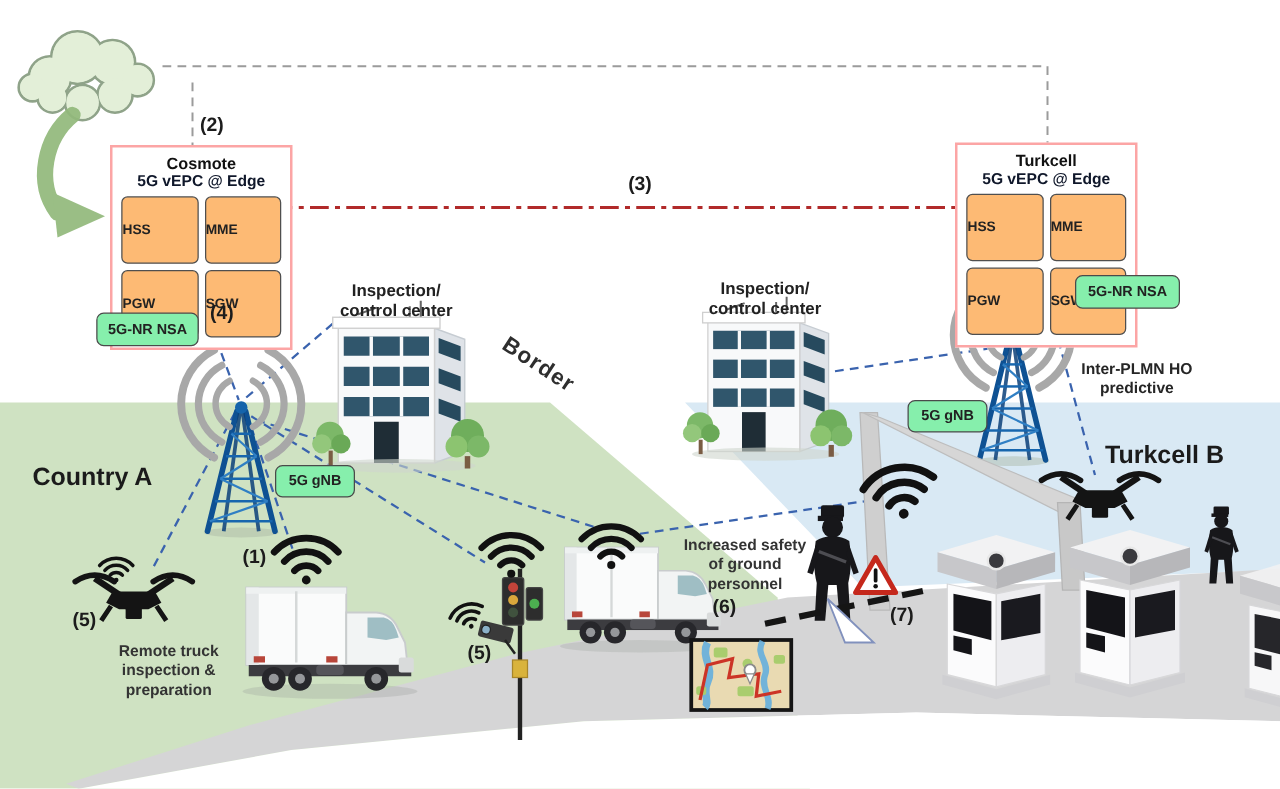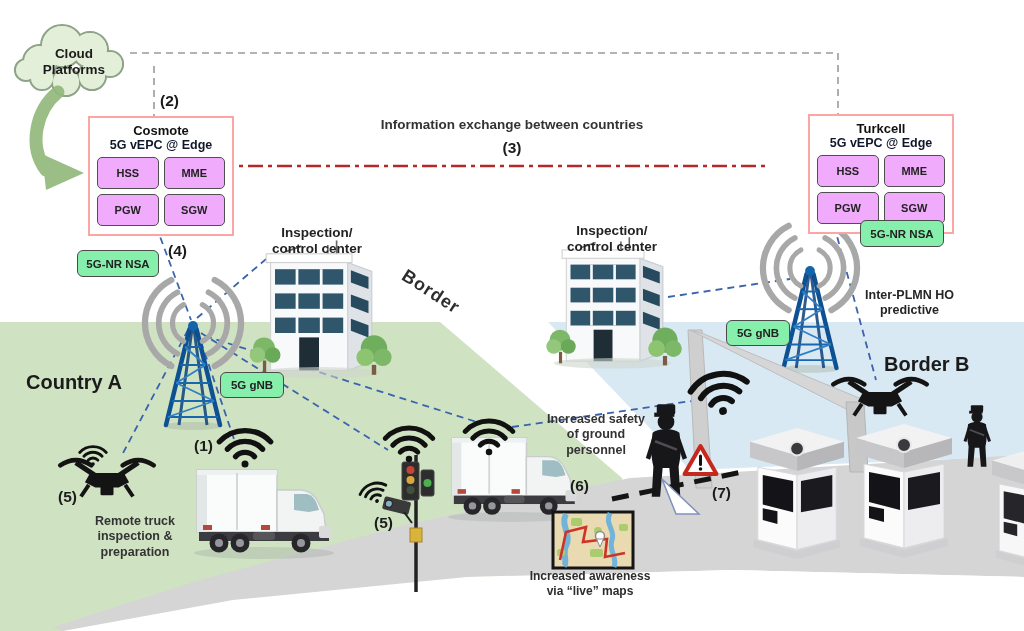--- a/index.html
+++ b/index.html
@@ -10,22 +10,22 @@
   .c{text-align:center;}
   .num{font-size:15.5px;font-weight:600;color:#1c1c1c;}
   .tag{position:absolute;display:flex;align-items:center;justify-content:center;
        background:#86efac;border:1.7px solid #4a4a4a;border-radius:6px;
        font-size:11.5px;font-weight:bold;color:#222;}
   .epc{position:absolute;width:128px;background:#fff;border:2px solid #fca5a5;
        padding:5px 7px 8px 7px;}
   .epc .t1{text-align:center;font-size:13px;font-weight:bold;color:#111;}
   .epc .t2{text-align:center;font-size:12.5px;font-weight:bold;color:#0f172a;margin-bottom:5px;}
   .chips{display:grid;grid-template-columns:1fr 1fr;gap:5px;}
-  .chip{border:1.5px solid #4f4f4f;border-radius:5px;text-align:center;
-        font-size:11px;font-weight:bold;color:#222;padding:9px 0;background:#f0abfc;}
+  .chip{border:1.5px solid #4f4f4f;border-radius:5px;text-align:left;
+        font-size:11px;font-weight:bold;color:#222;padding:20px 0;background:#fdba74;}
   .note{font-size:12.5px;font-weight:600;color:#333;}
   .secure{position:absolute;left:638px;top:509px;width:120px;background:#fff;
           border:1.6px solid #8191bd;border-radius:2px;padding:3px 1px;
           text-align:center;font-size:12.5px;font-weight:700;color:#1f2c47;
           white-space:pre-line;line-height:1.12;}
 </style>
 </head>
 <body>
 
 <div id="stage">
@@ -292,40 +292,37 @@
       <rect x="619" y="524" width="9" height="7" rx="2"></rect>
           <circle cx="598" cy="531" r="4"></circle>
       <rect x="557" y="549" width="8" height="7" rx="2"></rect>
     </g>
     <path d="M560,560 L566,532 L586,527 L583,542 L607,539 L605,557 L625,553" fill="none" stroke="#cc3426" stroke-width="2.6"></path>
     <circle cx="600" cy="536" r="4.5" fill="#fff" stroke="#8a8a8a" stroke-width="1.5"></circle>
     <polygon points="596.5,539 603.5,539 600,547" fill="#fff" stroke="#8a8a8a" stroke-width="1"></polygon>
   </g>
 </svg>
 
-<div class="lbl c" style="left:24px;top:46px;width:100px;font-size:13.5px;font-weight:bold;color:#1b1b1b;">Cloud
-Platforms</div>
 
 <div class="lbl num" style="left:160px;top:92px;">(2)</div>
 
 <div class="epc" style="left:88px;top:116px;">
   <div class="t1">Cosmote</div>
   <div class="t2">5G vEPC @ Edge</div>
   <div class="chips">
     <div class="chip">HSS</div>
     <div class="chip">MME</div>
     <div class="chip">PGW</div>
     <div class="chip">SGW</div>
   </div>
 </div>
 
-<div class="lbl c" style="left:332px;top:117px;width:360px;font-size:13.5px;font-weight:600;color:#333;">Information exchange between countries</div>
 <div class="lbl num c" style="left:492px;top:139px;width:40px;">(3)</div>
 
-<div class="epc" style="left:808px;top:114px;">
+<div class="epc" style="left:764px;top:114px;">
   <div class="t1">Turkcell</div>
   <div class="t2">5G vEPC @ Edge</div>
   <div class="chips">
     <div class="chip">HSS</div>
     <div class="chip">MME</div>
     <div class="chip">PGW</div>
     <div class="chip">SGW</div>
   </div>
 </div>
 
@@ -335,40 +332,38 @@
 <div class="lbl c" style="left:258px;top:225px;width:118px;font-size:13.5px;font-weight:600;color:#222;">Inspection/
 control center</div>
 <div class="lbl c" style="left:550px;top:223px;width:124px;font-size:13.5px;font-weight:600;color:#222;">Inspection/
 control center</div>
 
 <div class="tag" style="left:860px;top:220px;width:82px;height:25px;">5G-NR NSA</div>
 
 <div class="lbl" style="left:396px;top:288px;width:90px;font-size:18px;font-weight:600;color:#2e2e2e;letter-spacing:1px;transform:rotate(33deg);">Border</div>
 
 <div class="lbl" style="left:26px;top:370px;font-size:20px;font-weight:800;color:#1b1b1b;">Country A</div>
-<div class="lbl" style="left:884px;top:352px;font-size:20px;font-weight:800;color:#1b1b1b;">Border B</div>
+<div class="lbl" style="left:884px;top:352px;font-size:20px;font-weight:800;color:#1b1b1b;">Turkcell B</div>
 
 <div class="tag" style="left:220px;top:372px;width:62px;height:24px;">5G gNB</div>
 <div class="tag" style="left:726px;top:320px;width:62px;height:24px;">5G gNB</div>
 
 <div class="lbl c" style="left:852px;top:288px;width:115px;font-size:12.5px;font-weight:700;color:#262626;">Inter-PLMN HO
 predictive</div>
 
 <div class="lbl num" style="left:194px;top:437px;">(1)</div>
 <div class="lbl num" style="left:58px;top:488px;">(5)</div>
 
 <div class="lbl c note" style="left:80px;top:514px;width:110px;">Remote truck
 inspection &amp;
 preparation</div>
 
 <div class="lbl num" style="left:374px;top:514px;">(5)</div>
 
-<div class="lbl c note" style="left:540px;top:412px;width:112px;">Increased safety
+<div class="lbl c note" style="left:540px;top:429px;width:112px;">Increased safety
 of ground
 personnel</div>
 <div class="lbl num" style="left:570px;top:477px;">(6)</div>
 <div class="lbl num" style="left:712px;top:484px;">(7)</div>
 
-<div class="lbl c note" style="left:522px;top:569px;width:136px;font-size:12px;color:#2c2c2c;">Increased awareness
-via “live” maps</div>
 
 
 </div>
 
 </body></html>

